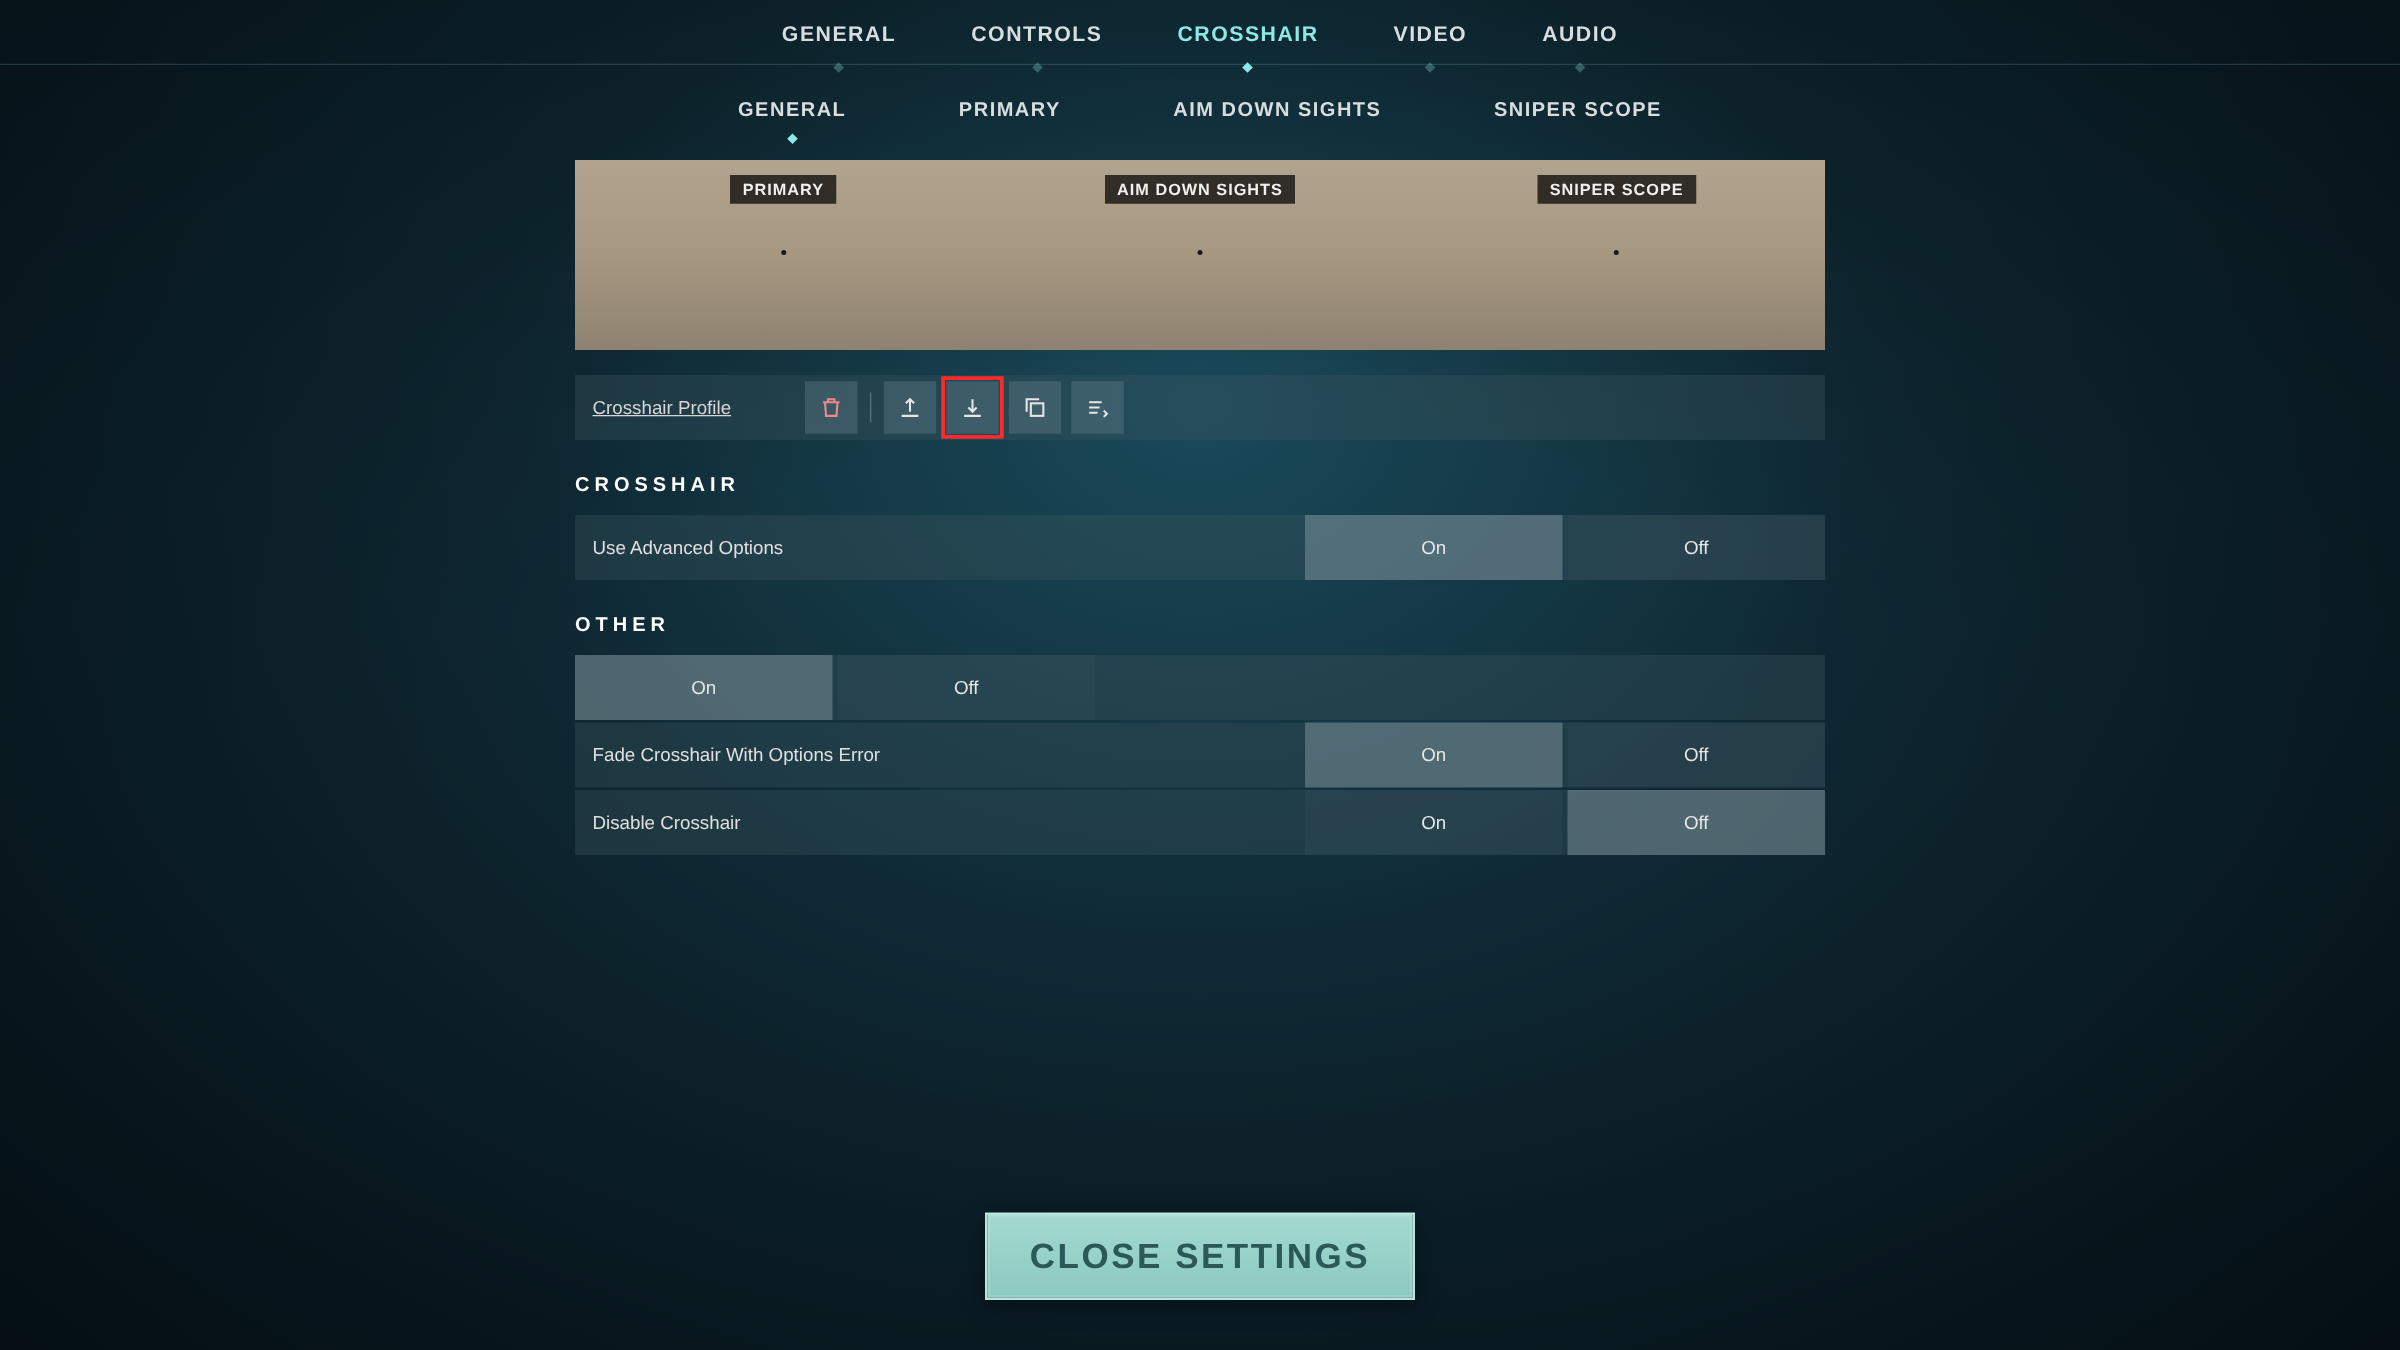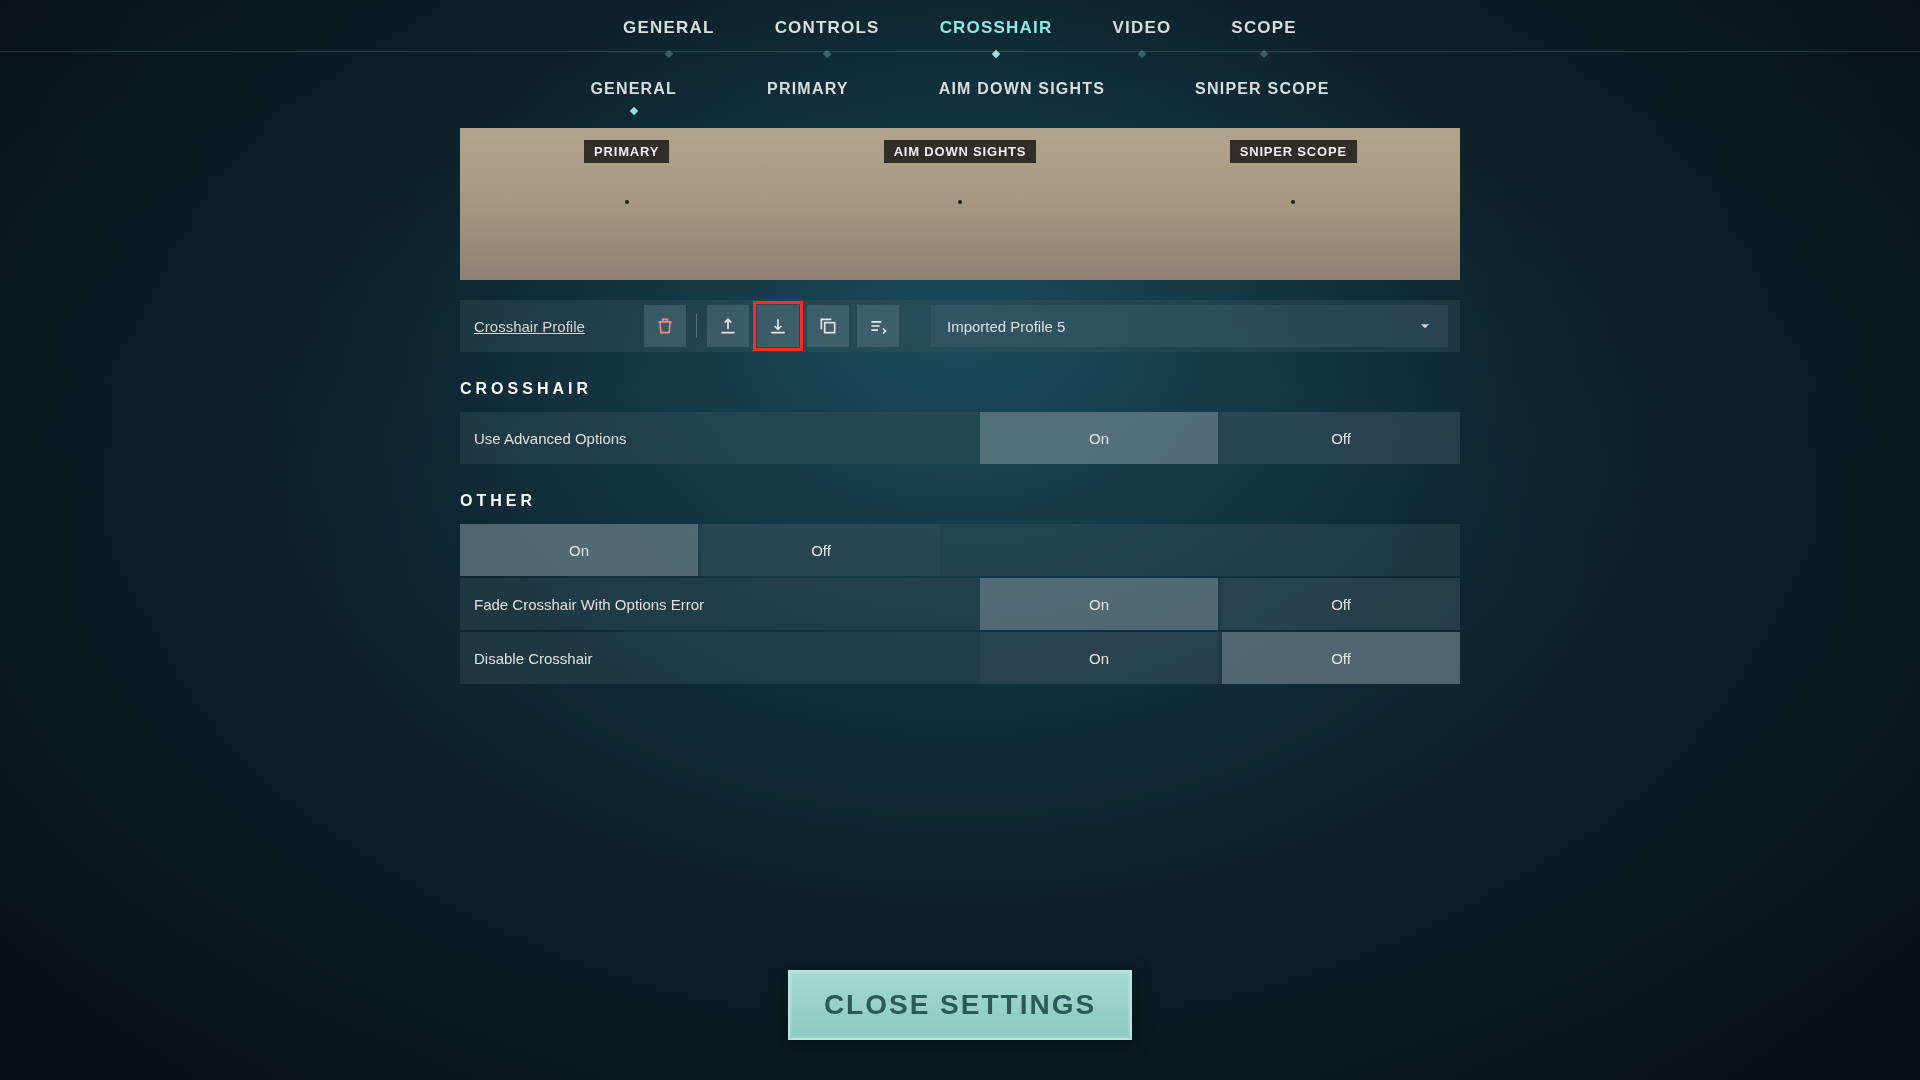--- a/index.html
+++ b/index.html
@@ -199,21 +199,21 @@
   margin-bottom: 2px;
 }
 .setting-label {
   flex: 1;
   padding-left: 14px;
   font-size: 15px;
   color: #e0e0e0;
 }
 .toggle {
   display: flex;
-  width: 480px;
+  width: 416px;
   height: 100%;
   gap: 4px;
 }
 .toggle-btn {
   flex: 1;
   display: flex;
   align-items: center;
   justify-content: center;
   font-size: 15px;
   color: #e6e6e6;
@@ -248,21 +248,21 @@
 </head>
 <body>
 
 <div class="bg-vignette"></div>
 
 <div class="top-nav">
   <div class="top-nav-item">GENERAL</div>
   <div class="top-nav-item">CONTROLS</div>
   <div class="top-nav-item active">CROSSHAIR</div>
   <div class="top-nav-item">VIDEO</div>
-  <div class="top-nav-item">SCOPE</div>
+  <div class="top-nav-item">AUDIO</div>
 </div>
 
 <div class="sub-nav">
   <div class="sub-nav-item active">GENERAL</div>
   <div class="sub-nav-item">PRIMARY</div>
   <div class="sub-nav-item">AIM DOWN SIGHTS</div>
   <div class="sub-nav-item">SNIPER SCOPE</div>
 </div>
 
 <div class="panel">
@@ -306,26 +306,20 @@
             <rect x="8" y="8" width="12" height="12"></rect>
             <path d="M4 16V4h12"></path>
           </svg>
       </div>
       <div class="icon-btn">
         <svg viewBox="0 0 24 24" fill="none" stroke="#e6e6e6" stroke-width="2">
             <path d="M4 7h12M4 12h10M4 17h8M18 15l3 3-3 3"></path>
           </svg>
       </div>
     </div>
-    <div class="profile-select">
-      <span class="profile-select-text">Imported Profile 5</span>
-      <svg width="14" height="14" viewBox="0 0 24 24" fill="#d6d6d6">
-          <path d="M5 9l7 7 7-7z"></path>
-        </svg>
-    </div>
   </div>
 
   <div class="section-header">CROSSHAIR</div>
   <div class="setting-row">
     <div class="setting-label">Use Advanced Options</div>
     <div class="toggle">
       <div class="toggle-btn active">On</div>
       <div class="toggle-btn">Off</div>
     </div>
   </div>

